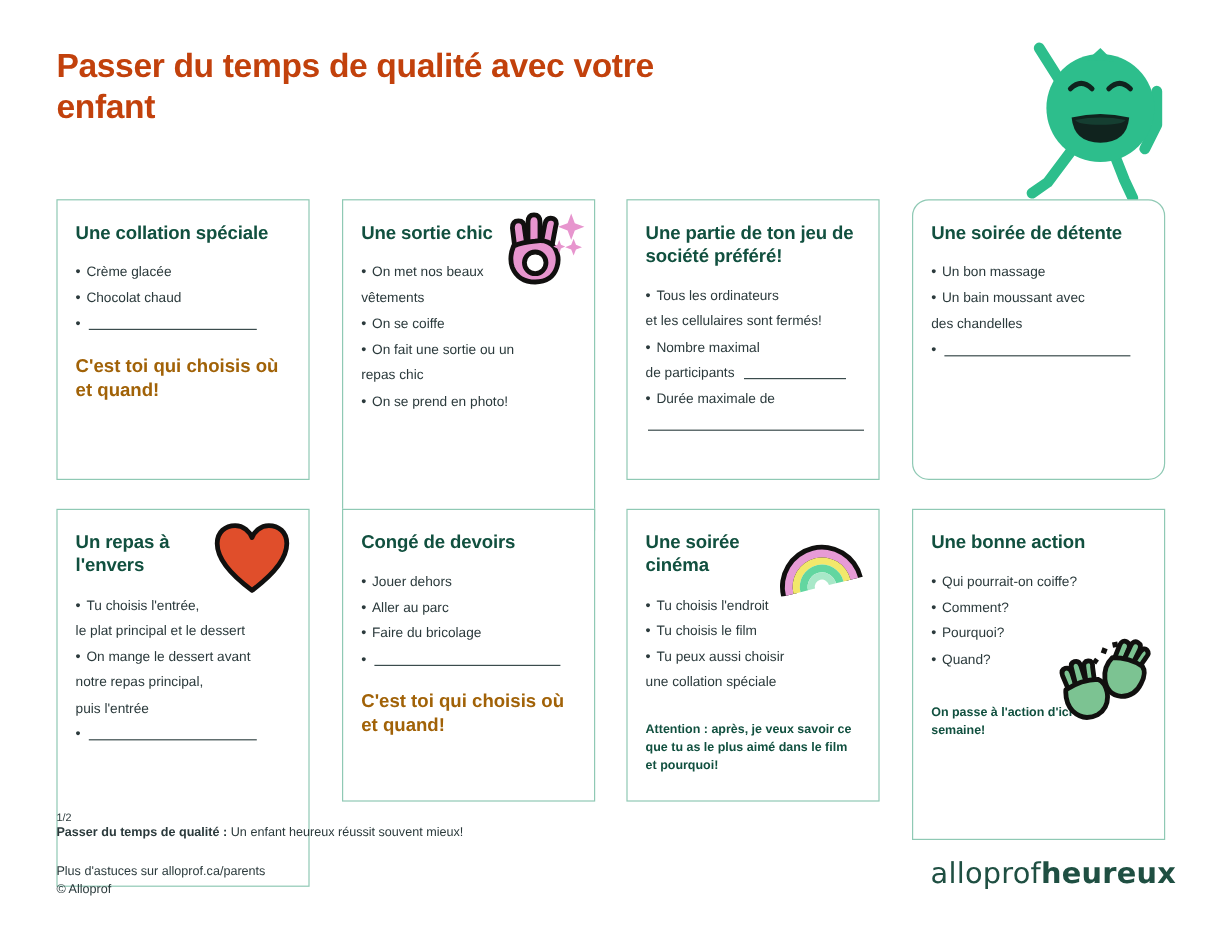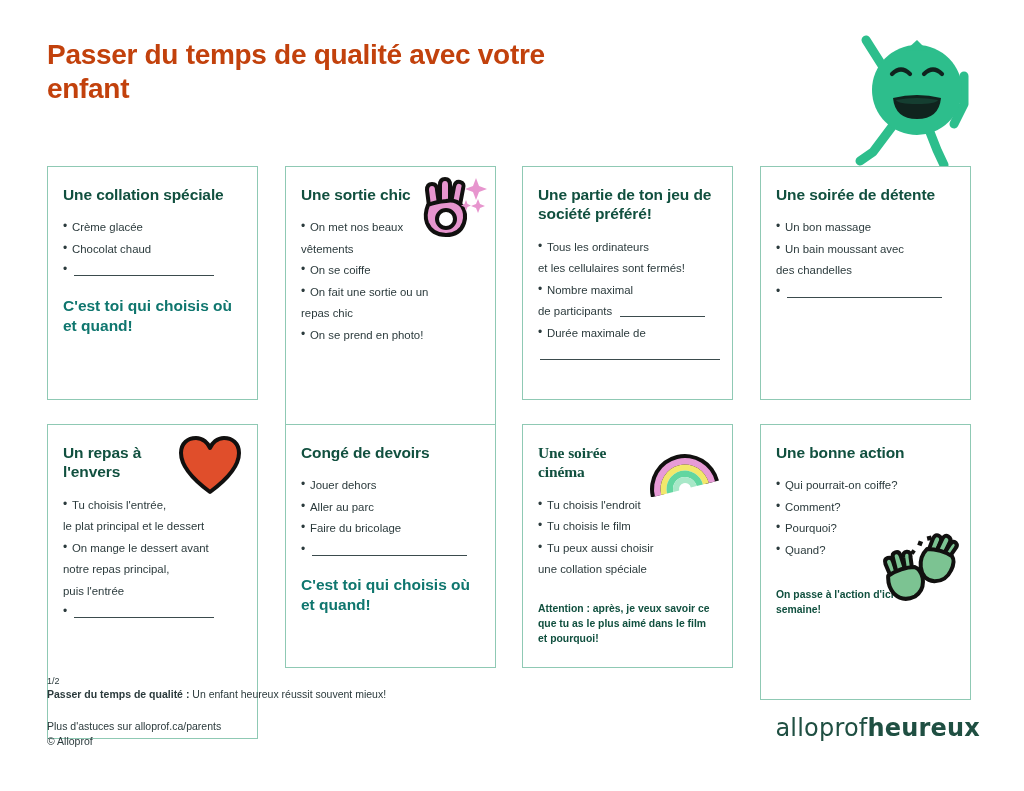--- a/index.html
+++ b/index.html
@@ -43,21 +43,21 @@
     content:"\2022";position:absolute;left:0;top:-1px;
     color:#2B3A3C;font-size:12px;
   }
   .bullets li.cont{padding-left:0;}
   .blankline{
     display:inline-block;border-bottom:1.3px solid #3b4b4d;
     height:11px;vertical-align:-2px;
   }
   .tag{
     font-size:15.5px;font-weight:bold;line-height:1.28;
-    color:#0f766e;margin-top:16px;
+    color:#a16207;margin-top:16px;
   }
   .note{
     font-size:10.4px;font-weight:bold;line-height:1.45;
     color:#11503F;margin-top:16px;
   }
   .emoji{position:absolute;z-index:1;}
 
   
   .footer{position:absolute;left:47px;}
   #foot-page{top:676px;font-size:9px;color:#2B3A3C;}
@@ -157,21 +157,21 @@
           <li class="cont">et les cellulaires sont fermés!</li>
           <li class="bul">Nombre maximal</li>
           <li class="cont">de participants<span class="blankline" style="width: 85px; margin-left: 8px;"></span></li>
           <li class="bul">Durée maximale de</li>
           <li class="cont"><span class="blankline" style="width: 180px; margin-left: 2px;"></span></li>
         </ul>
 
     </div>
   </div>
 
-  <div class="card" style="left:760px;top:166px;width:211px;height:234px;">
+  <div class="card" style="left:760px;top:166px;width:211px;height:234px;border-radius:14px;">
     <div class="inner">
       <div class="head">Une soirée de détente</div>
       <ul class="bullets">
           <li class="bul">Un bon massage</li>
           <li class="bul">Un bain moussant avec</li>
           <li class="cont">des chandelles</li>
           <li class="bul"><span class="blankline" style="width: 155px; margin-left: 2px;"></span></li>
         </ul>
 
     </div>
@@ -216,21 +216,21 @@
         <svg width="78" height="60" viewBox="0 0 78 60" aria-hidden="true">
           <g transform="rotate(-14 39 52)">
             <path d="M4 52 A35 35 0 0 1 74 52 L60 52 A21 21 0 0 0 18 52 Z" fill="#11100F"></path>
             <path d="M8 52 A31 31 0 0 1 70 52 L63.5 52 A24.5 24.5 0 0 0 14.5 52 Z" fill="#E79BD6"></path>
             <path d="M14.5 52 A24.5 24.5 0 0 1 63.5 52 L57.5 52 A18.5 18.5 0 0 0 20.5 52 Z" fill="#F2E86B"></path>
             <path d="M20.5 52 A18.5 18.5 0 0 1 57.5 52 L51 52 A12 12 0 0 0 27 52 Z" fill="#62D6A0"></path>
             <path d="M27 52 A12 12 0 0 1 51 52 L45 52 A6 6 0 0 0 33 52 Z" fill="#A8E8C8"></path>
           </g>
         </svg>
       </div>
-      <div class="head" style="width:110px;font-family:Liberation Serif, serif;">Une soirée cinéma</div>
+      <div class="head" style="width:110px;">Une soirée cinéma</div>
       <ul class="bullets">
           <li class="bul">Tu choisis l'endroit</li>
           <li class="bul">Tu choisis le film</li>
           <li class="bul">Tu peux aussi choisir</li>
           <li class="cont">une collation spéciale</li>
         </ul>
       <div class="note" style="margin-top:22px;">Attention : après, je veux savoir ce que tu as le plus aimé dans le film et pourquoi!</div>
     </div>
   </div>
 

